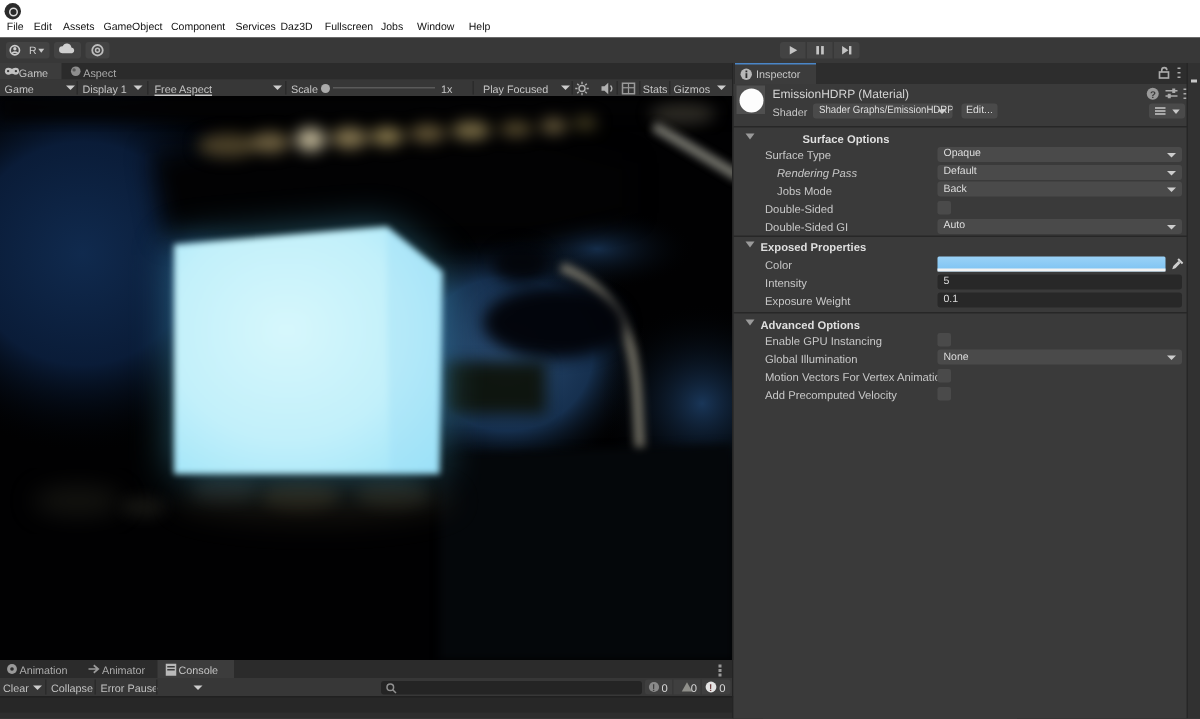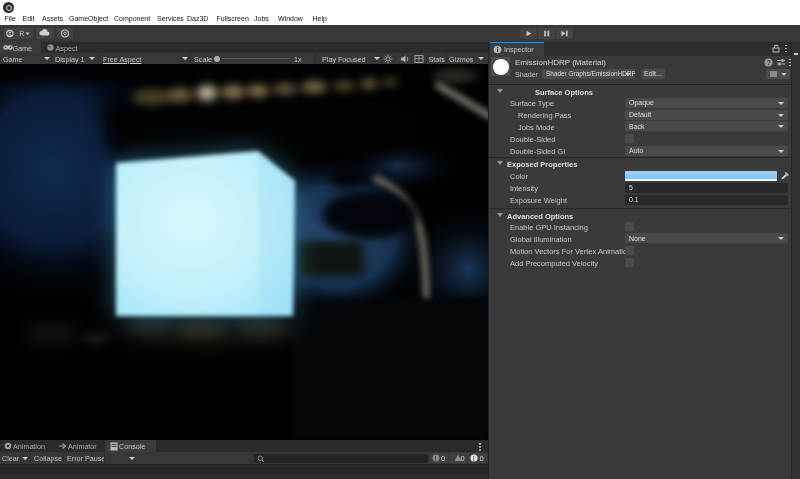--- a/index.html
+++ b/index.html
@@ -325,21 +325,21 @@
   </div>
   <div class="sep" style="top:84px;"></div>
 
   <div class="tri" style="left:497px;top:89px;"></div>
   <div class="hdr" style="left:507px;top:87.5px;padding-left:28px;">Surface Options</div>
   <div class="lbl" style="left:510px;top:99px;">Surface Type</div>
   <div class="dd" style="left:625px;top:97.5px;width:163px;">
       <span class="ddt">Opaque</span>
       <span class="arr"></span>
     </div>
-  <div class="lbl" style="left:518px;top:111px;">Rendering Pass</div>
+  <div class="lbl" style="left:518px;top:111px;font-style:italic;">Rendering Pass</div>
   <div class="dd" style="left:625px;top:109.5px;width:163px;">
       <span class="ddt">Default</span>
       <span class="arr"></span>
     </div>
   <div class="lbl" style="left:518px;top:122.5px;">Jobs Mode</div>
   <div class="dd" style="left:625px;top:121px;width:163px;">
       <span class="ddt">Back</span>
       <span class="arr"></span>
     </div>
   <div class="lbl" style="left:510px;top:135px;">Double-Sided</div>

